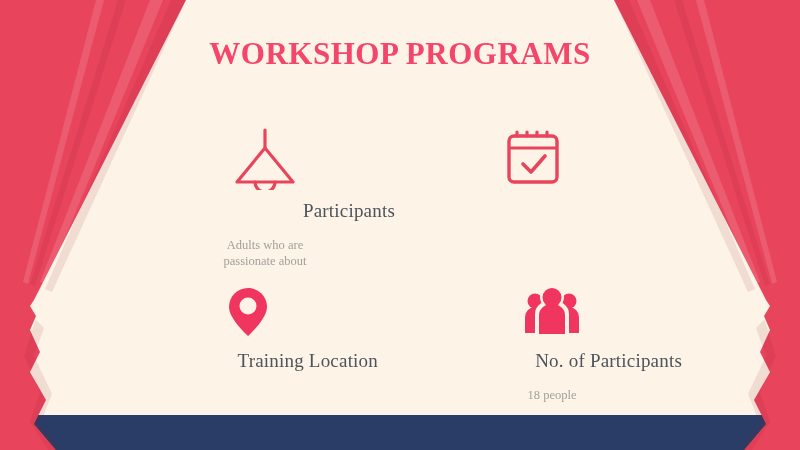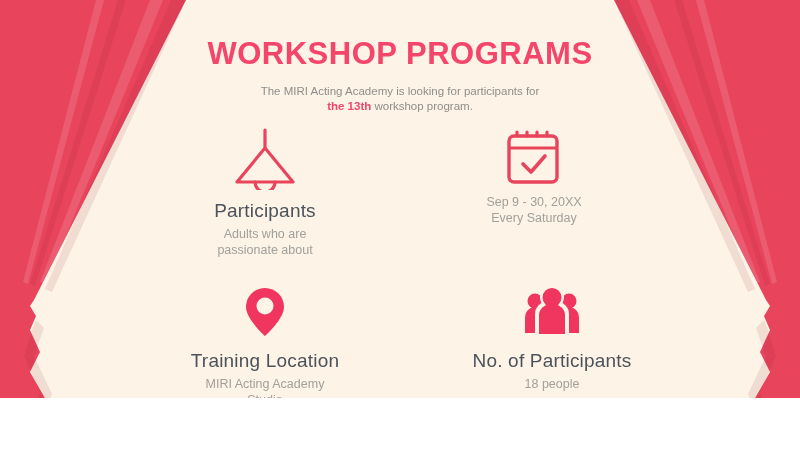--- a/index.html
+++ b/index.html
@@ -3,24 +3,24 @@
 <meta charset="utf-8">
 <style>
   html, body {
     margin: 0;
     padding: 0;
     background: #ffffff;
   }
   .stage {
     position: relative;
     width: 800px;
-    height: 398px;
+    height: 450px;
     overflow: hidden;
     background: #fdf3e6;
-    font-family: Liberation Sans, sans-serif;
+    font-family: Liberation Serif, serif;
   }
   .bg-layer {
     position: absolute;
     inset: 0;
     width: 800px;
     height: 450px;
   }
   .content {
     position: absolute;
     inset: 0;
@@ -64,31 +64,32 @@
     height: 62px;
     display: flex;
     align-items: flex-end;
     justify-content: center;
   }
   .card-title {
     margin-top: 10px;
     font-size: 19px;
     color: #4d535b;
     letter-spacing: 0.2px;
+    text-align: right;
   }
   .card-desc {
-    margin-top: 4px;
+    margin-top: 15px;
     font-size: 12.5px;
     line-height: 16px;
     color: #a2a09c;
   }
 
   .card-participants   { left: 135px; top: 128px; }
   .card-period         { left: 404px; top: 128px; }
-  .card-location       { left: 135px; top: 278px; }
+  .card-location       { left: 118px; top: 278px; }
   .card-count          { left: 422px; top: 278px; }
 </style>
 </head>
 <body>
 
 <div class="stage">
 
   <svg class="bg-layer" viewBox="0 0 800 450">
 
     <rect x="0" y="0" width="800" height="450" fill="#fdf3e6"></rect>
@@ -124,24 +125,20 @@
         <path d="M36,320 L44,328 L34,356 L52,394 L40,424 L60,450
                  L48,450 L30,422 L40,392 L24,356 L32,330 Z"></path>
       </g>
     </g>
   </svg>
 
   <div class="content">
 
     <div class="title">WORKSHOP PROGRAMS</div>
 
-    <div class="subtitle">
-      <span>The MIRI Acting Academy is looking for participants for</span><br>
-      <span class="hl">the 13th</span><span> workshop program.</span>
-    </div>
 
     <div class="card card-participants">
       <div class="card-icon">
         <svg width="76" height="62" viewBox="0 0 76 62">
           <line x1="38" y1="2" x2="38" y2="19" stroke="#e8445c" stroke-width="3.2" stroke-linecap="round"></line>
           <path d="M38,20 L66,54 L10,54 Z" fill="none" stroke="#e8445c" stroke-width="3.2" stroke-linejoin="round"></path>
           <path d="M28,54 a10,10 0 0 0 20,0" fill="none" stroke="#e8445c" stroke-width="3.2" stroke-linecap="round"></path>
         </svg>
       </div>
       <div class="card-title">Participants</div>
@@ -158,39 +155,31 @@
             <path d="M16,8 v-4"></path>
               <path d="M26,8 v-4"></path>
             <path d="M36,8 v-4"></path>
               <path d="M46,8 v-4"></path>
           </g>
           <rect x="8" y="8" width="48" height="46" rx="5" ry="5" fill="none" stroke="#e8445c" stroke-width="3.4"></rect>
           <line x1="8" y1="20" x2="56" y2="20" stroke="#e8445c" stroke-width="3"></line>
           <path d="M22,36 L30,44 L44,28" fill="none" stroke="#e8445c" stroke-width="3.6" stroke-linecap="round" stroke-linejoin="round"></path>
         </svg>
       </div>
-      <div class="card-desc">
-        <span>Sep 9 - 30, 20XX</span><br>
-        <span>Every Saturday</span>
-      </div>
     </div>
 
     <div class="card card-location">
       <div class="card-icon">
         <svg width="50" height="56" viewBox="0 0 50 56">
           <path d="M25,4 C14.5,4 6,12.5 6,23 C6,35 25,52 25,52
                    C25,52 44,35 44,23 C44,12.5 35.5,4 25,4 Z" fill="#f0355f"></path>
           <circle cx="25" cy="22" r="8.5" fill="#fdf3e6"></circle>
         </svg>
       </div>
       <div class="card-title">Training Location</div>
-      <div class="card-desc">
-        <span>MIRI Acting Academy</span><br>
-        <span>Studio</span>
-      </div>
     </div>
 
     <div class="card card-count">
       <div class="card-icon">
         <svg width="62" height="56" viewBox="0 0 62 56">
           <g fill="#f0355f">
             <circle cx="14" cy="17" r="7.5"></circle>
             <path d="M4,49 V33 a10,10 0 0 1 20,0 V49 Z"></path>
             <circle cx="48" cy="17" r="7.5"></circle>
             <path d="M38,49 V33 a10,10 0 0 1 20,0 V49 Z"></path>

